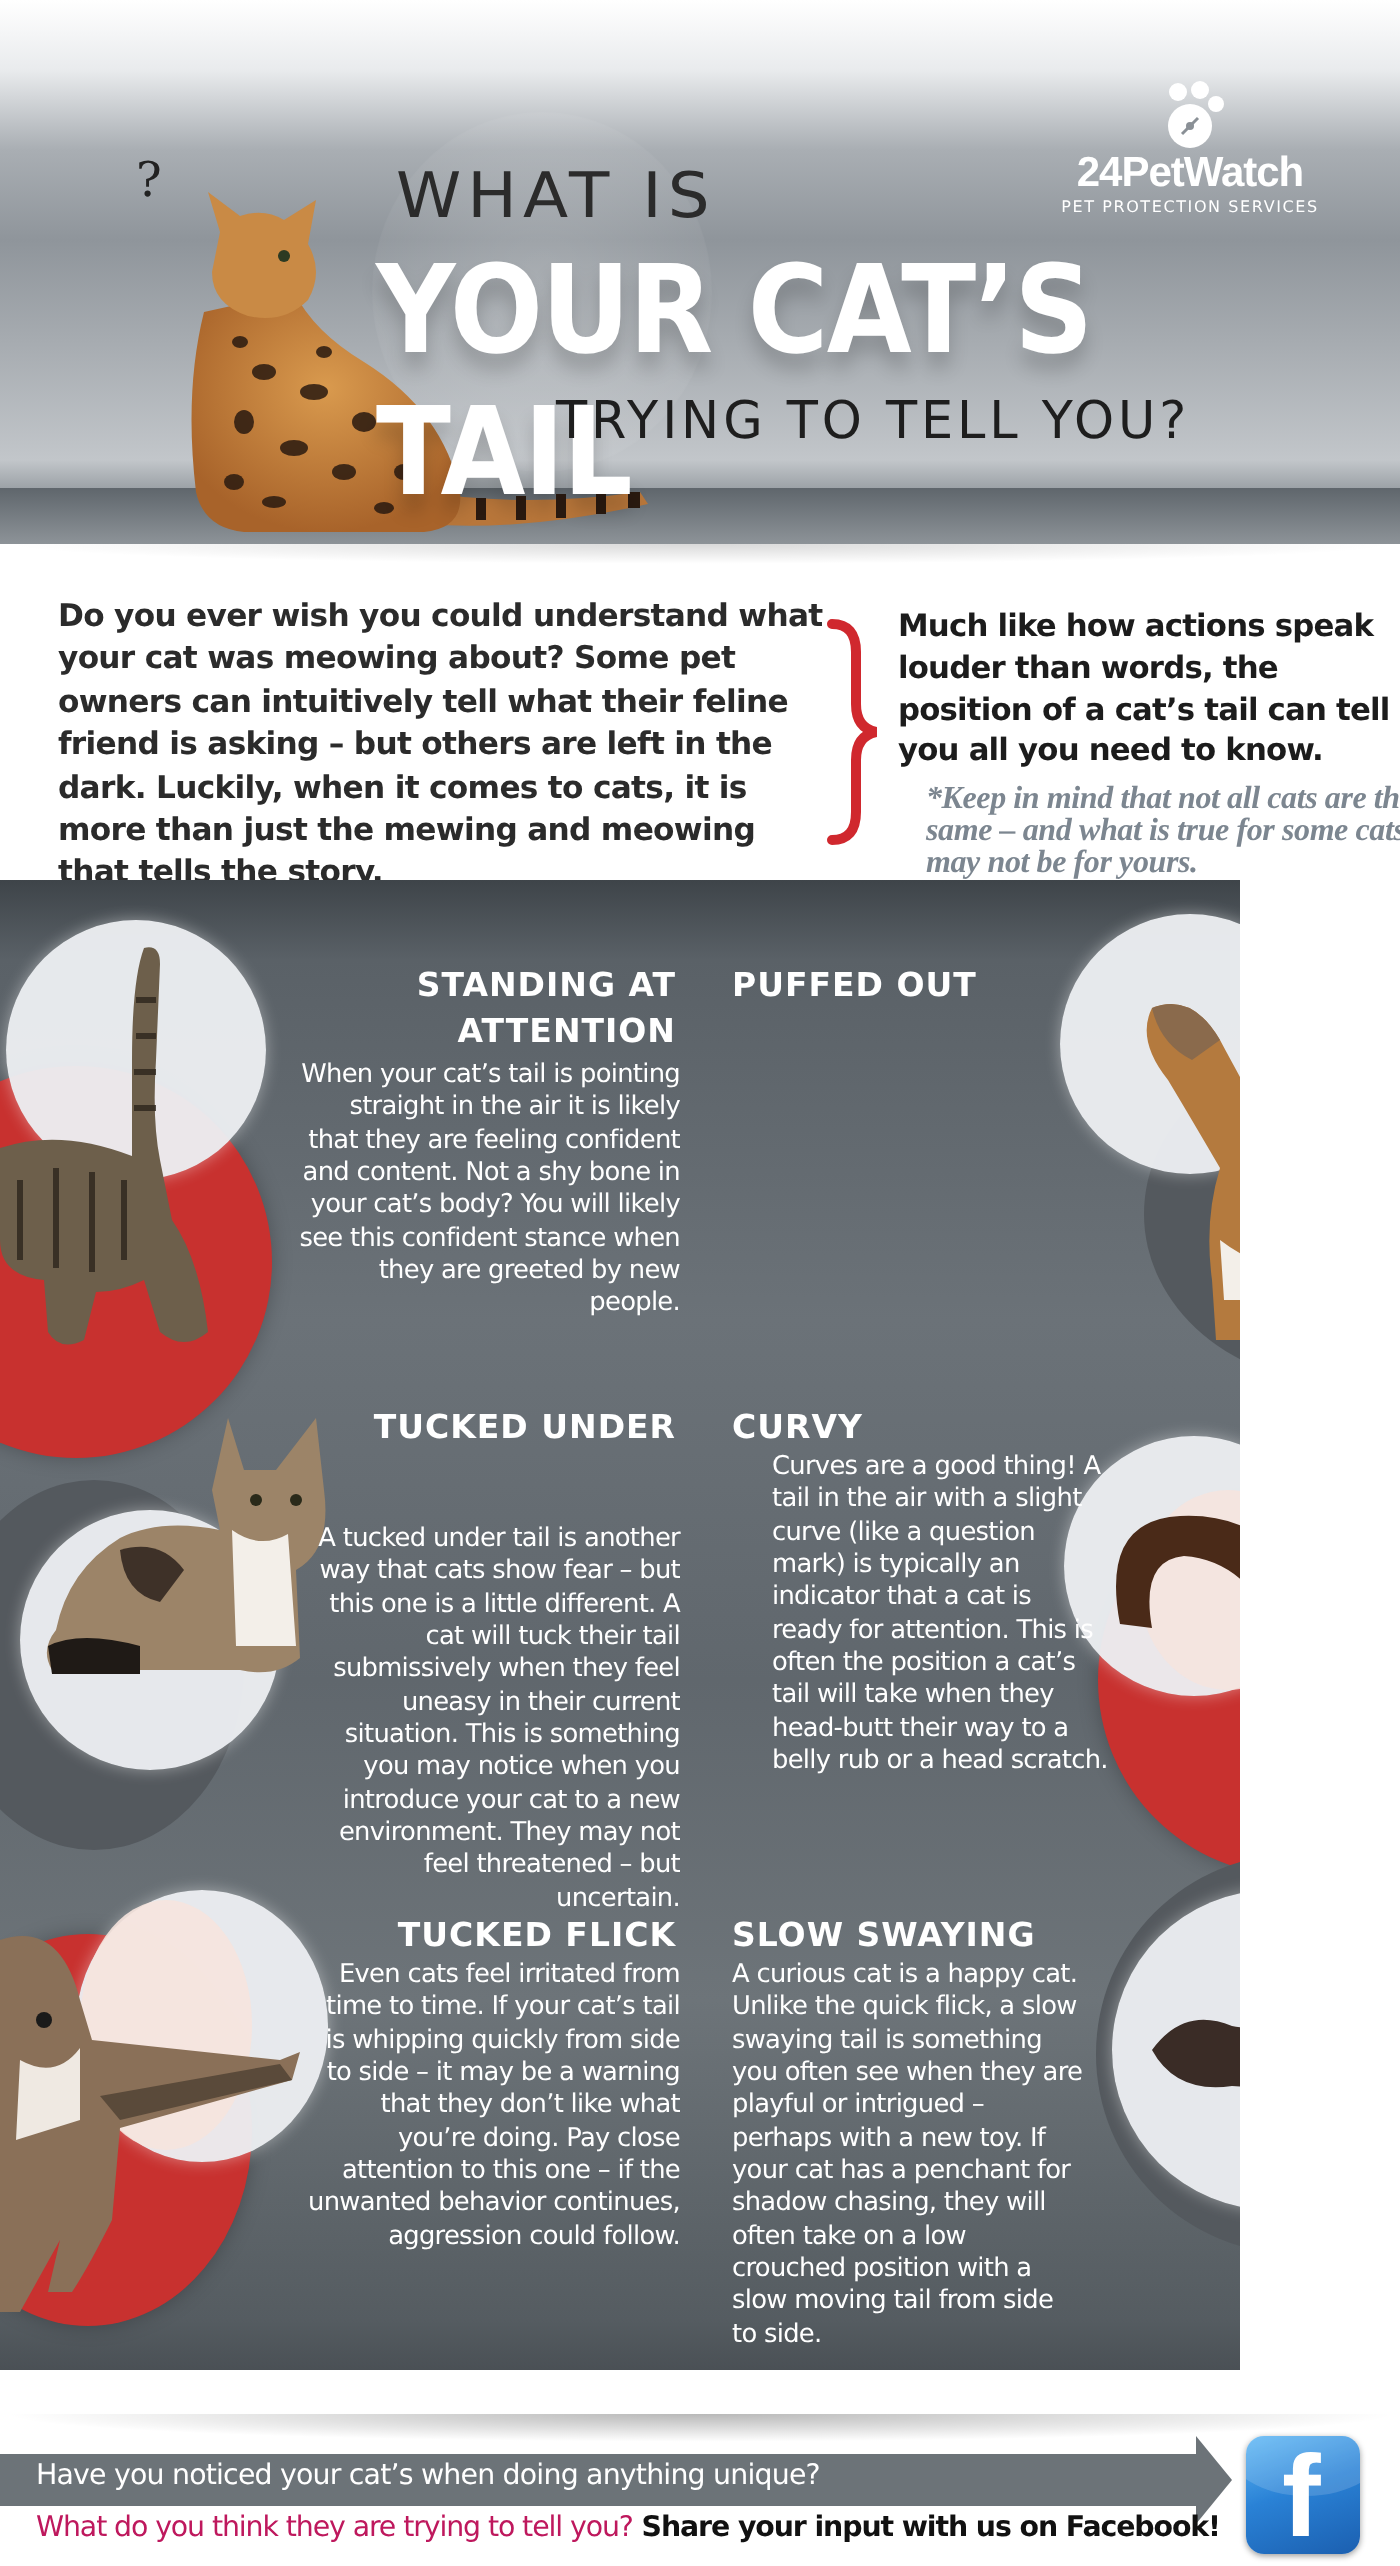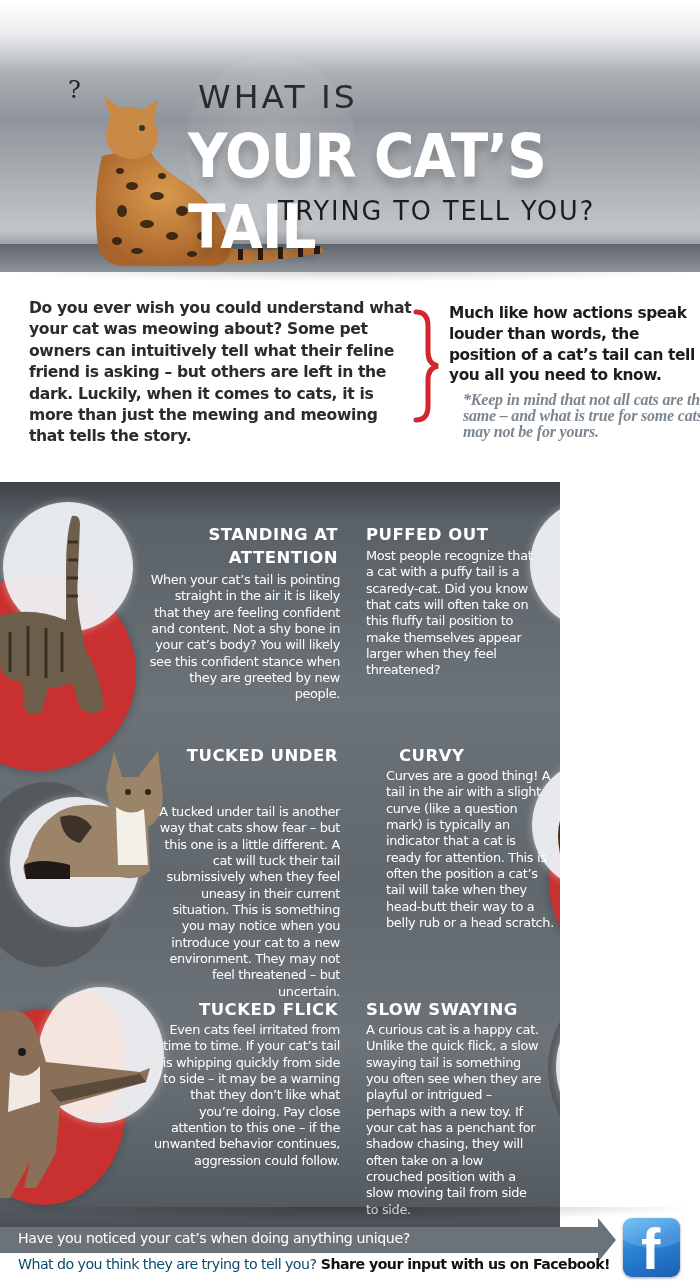--- a/index.html
+++ b/index.html
@@ -67,21 +67,21 @@
     letter-spacing: -0.4px;
   }
   .intro-note {
     position: absolute; left: 463px; top: 392px; width: 245px;
     font-family: Liberation Serif, serif; font-style: italic; font-size: 16px; line-height: 16px; color: #7c8690;
     font-weight: bold; letter-spacing: -0.2px;
   }
 
   
   .dark {
-    position: absolute; left: 0; top: 482px; width: 560px; height: 745px;
+    position: absolute; left: 0; top: 440px; width: 620px; height: 745px;
     background: linear-gradient(180deg, #3e4449 0px, #5a6167 40px, #6b7278 220px, #60676d 400px, #6d7479 560px, #555c61 720px, #4a5055 745px);
     overflow: hidden;
   }
   .circle { position: absolute; border-radius: 50%; }
   .c-white { background: rgba(236,238,241,0.96); box-shadow: 0 0 8px rgba(255,255,255,0.4); }
   .c-red { background: #c8312f; box-shadow: 0 0 10px rgba(0,0,0,0.25); }
   .c-dark { background: #54595e; }
   .c-overlap { background: #f6e4de; }
 
   .section-title {
@@ -109,21 +109,21 @@
     border-left: 18px solid #6c7378;
   }
   .footer-q1 {
     position: absolute; left: 18px; top: 1230px; font-family: "DejaVu Sans", sans-serif;
     font-size: 14.2px; color: #ffffff; letter-spacing: -0.4px;
   }
   .footer-q2 {
     position: absolute; left: 18px; top: 1256px; font-family: "DejaVu Sans", sans-serif;
     font-size: 14.2px; letter-spacing: -0.55px; white-space: nowrap;
   }
-  .footer-q2 .red { color: #0c4a6e; }
+  .footer-q2 .red { color: #be185d; }
   .footer-q2 .bold { color: #111; font-weight: bold; }
   .fb-icon {
     position: absolute; left: 623px; top: 1218px; width: 57px; height: 59px; border-radius: 9px;
     background: linear-gradient(160deg, #5fb8f5 0%, #2a82d6 45%, #1b5fb0 100%);
     box-shadow: 0 1px 3px rgba(0,0,0,0.4);
     overflow: hidden;
   }
   .fb-icon .f {
     position: absolute; left: 18px; top: 0px; font-family: "Liberation Sans", sans-serif; font-weight: bold;
     font-size: 58px; color: #fff; line-height: 62px;
@@ -177,20 +177,32 @@
         <ellipse cx="130" cy="158" rx="5" ry="3"></ellipse>
       <ellipse cx="58" cy="75" rx="4" ry="3"></ellipse>
         <ellipse cx="100" cy="80" rx="4" ry="3"></ellipse>
     </g>
   </svg>
 
   <div class="title-what">WHAT IS</div>
   <div class="title-main">YOUR CAT’S TAIL</div>
   <div class="title-sub">TRYING TO TELL YOU?</div>
 
+  <div class="logo">
+    <svg class="paw" viewBox="0 0 40 36">
+      <circle cx="14" cy="6" r="4.5" fill="#fff"></circle>
+      <circle cx="25" cy="5" r="4.5" fill="#fff"></circle>
+      <circle cx="33" cy="12" r="4" fill="#fff"></circle>
+      <circle cx="20" cy="23" r="11" fill="#fff"></circle>
+      <path d="M16 27 L 24 19" stroke="#8a9096" stroke-width="1.5"></path>
+      <circle cx="20" cy="23" r="2" fill="#8a9096"></circle>
+    </svg>
+    <div class="brand">24PetWatch</div>
+    <div class="tag">PET PROTECTION SERVICES</div>
+  </div>
 </div>
 
 <div class="intro-shadow"></div>
 <p class="intro-left">Do you ever wish you could understand what your cat was meowing about? Some pet owners can intuitively tell what their feline friend is asking – but others are left in the dark. Luckily, when it comes to cats, it is more than just the mewing and meowing that tells the story.</p>
 <svg class="brace" viewBox="0 0 30 116">
   <path d="M4 4 Q 16 4 16 18 L 16 44 Q 16 56 26 58 Q 16 60 16 72 L 16 98 Q 16 112 4 112" fill="none" stroke="#d0282e" stroke-width="5" stroke-linecap="round"></path>
 </svg>
 <p class="intro-right">Much like how actions speak louder than words, the position of a cat’s tail can tell you all you need to know.</p>
 <p class="intro-note">*Keep in mind that not all cats are the same – and what is true for some cats may not be for yours.</p>
 
@@ -221,21 +233,20 @@
   <div class="circle c-dark" style="left:572px; top:82px; width:200px; height:170px;"></div>
   <div class="circle c-white" style="left:530px; top:17px; width:130px; height:130px;"></div>
   <svg style="position:absolute; left:566px; top:60px; width:134px; height:170px;" viewBox="0 0 134 170">
     <path d="M10 4 Q 30 -4 44 20 Q 60 50 70 66 L 134 70 L 134 150 L 120 156 L 100 152 L 96 170 L 84 170 L 80 146 L 60 152 L 54 170 L 42 170 L 40 140 Q 36 110 44 84 Q 30 60 18 40 Q 2 20 10 4 Z" fill="#b47a3e"></path>
     <path d="M60 80 Q 90 70 110 90 Q 120 110 100 120 Q 70 118 60 100 Z" fill="#2f2420"></path>
     <path d="M44 120 Q 70 140 94 130 L 92 150 L 46 150 Z" fill="#f3efe9"></path>
     <path d="M10 4 Q 30 -4 44 20 L 30 30 Q 14 22 10 4 Z" fill="#8a6a4c"></path>
   </svg>
 
   <div class="section-title" style="left:366px; top:41px;">PUFFED OUT</div>
-  <p class="section-body" style="left:366px; top:66px; width:168px;">Most people recognize that a cat with a puffy tail is a scaredy-cat. Did you know that cats will often take on this fluffy tail position to make themselves appear larger when they feel threatened?</p>
 
   <div class="circle c-dark" style="left:-28px; top:300px; width:150px; height:185px;"></div>
   <div class="circle c-white" style="left:10px; top:315px; width:130px; height:130px;"></div>
   <svg style="position:absolute; left:20px; top:265px; width:145px; height:150px;" viewBox="0 0 145 150">
     <path d="M94 4 L 102 30 L 118 30 L 138 4 L 142 40 Q 146 70 128 80 L 130 124 Q 118 134 100 130 L 60 130 L 6 130 Q 0 120 8 110 Q 14 80 40 64 Q 60 54 90 60 L 86 40 Z" fill="#9c8468"></path>
     <path d="M96 60 Q 110 70 124 62 L 128 118 L 98 118 Z" fill="#f3efe9"></path>
     <path d="M4 118 Q 20 110 50 118 L 50 132 L 6 132 Z" fill="#1f1a16"></path>
     <circle cx="108" cy="45" r="3" fill="#2a2a1a"></circle>
       <circle cx="128" cy="45" r="3" fill="#2a2a1a"></circle>
     <path d="M40 70 Q 60 64 72 80 L 60 96 Q 42 92 40 70 Z" fill="#3e3128"></path>
@@ -245,21 +256,21 @@
   <p class="section-body right-align" style="left:150px; top:286px; width:190px;margin-top:36px;">A tucked under tail is another way that cats show fear – but this one is a little different. A cat will tuck their tail submissively when they feel uneasy in their current situation. This is something you may notice when you introduce your cat to a new environment. They may not feel threatened – but uncertain.</p>
 
   <div class="circle c-red" style="left:549px; top:302px; width:196px; height:196px;"></div>
   <div class="circle c-white" style="left:532px; top:278px; width:130px; height:130px;"></div>
   <div class="circle c-overlap" style="left:570px; top:305px; width:88px; height:100px; opacity:0.85;"></div>
   <svg style="position:absolute; left:540px; top:300px; width:160px; height:190px;" viewBox="0 0 160 190">
     <path d="M20 72 Q 10 20 50 18 Q 90 16 110 50 Q 126 70 160 74 L 160 190 Q 140 150 120 110 Q 110 86 96 70 Q 80 40 52 38 Q 30 40 36 74 Z" fill="#4a2a18"></path>
     <path d="M130 80 L 160 80 L 160 190 Q 145 150 130 120 Z" fill="#6b3d22"></path>
   </svg>
 
-  <div class="section-title" style="left:366px; top:262px;margin-left:33px;">CURVY</div>
+  <div class="section-title" style="left:366px; top:262px;">CURVY</div>
   <p class="section-body" style="left:366px; top:286px; width:168px;margin-left:20px;">Curves are a good thing! A tail in the air with a slight curve (like a question mark) is typically an indicator that a cat is ready for attention. This is often the position a cat’s tail will take when they head-butt their way to a belly rub or a head scratch.</p>
 
   <div class="circle c-red" style="left:-38px; top:527px; width:164px; height:196px;"></div>
   <div class="circle c-white" style="left:38px; top:505px; width:126px; height:136px;"></div>
   <div class="circle c-overlap" style="left:40px; top:510px; width:86px; height:125px; opacity:0.9;"></div>
   <svg style="position:absolute; left:0; top:520px; width:160px; height:200px;" viewBox="0 0 160 200">
     <path d="M0 10 Q 30 0 40 40 L 46 60 L 140 70 L 150 66 L 146 80 L 60 104 L 56 150 Q 44 174 36 186 L 24 186 L 30 160 L 10 196 L 0 196 Z" fill="#8a7058"></path>
     <path d="M50 88 L 140 72 L 146 80 L 60 100 Z" fill="#5a4a3a"></path>
     <circle cx="22" cy="50" r="4" fill="#1a1a1a"></circle>
     <path d="M10 70 Q 28 80 40 64 L 40 100 L 8 110 Z" fill="#efe9e2"></path>

